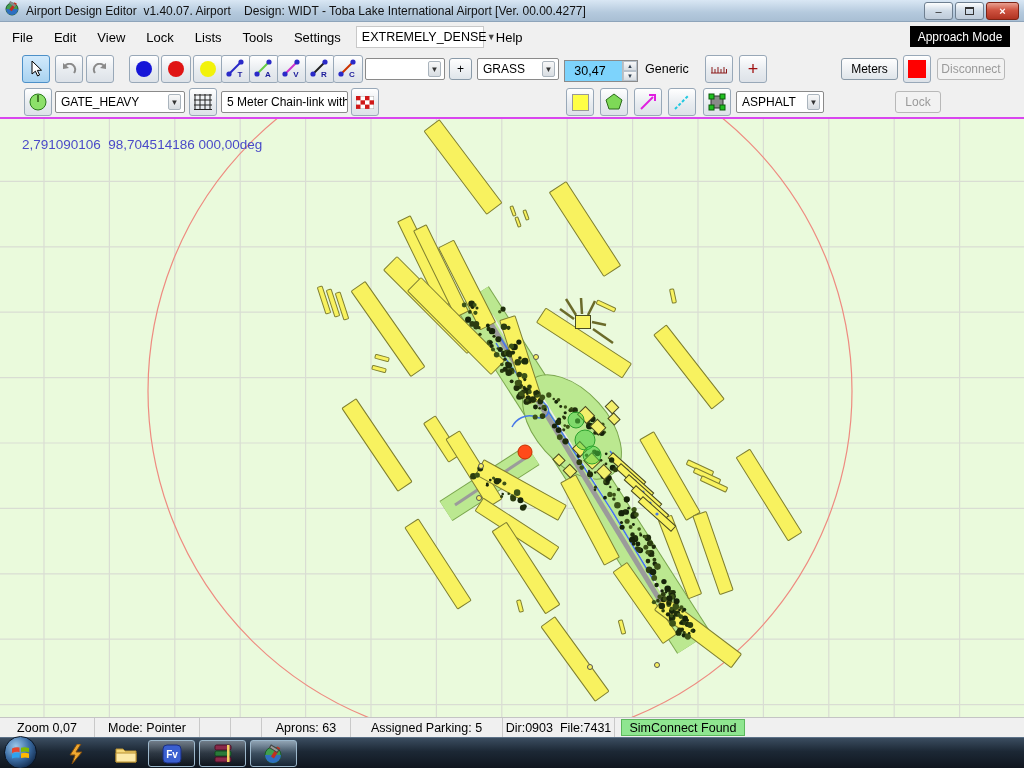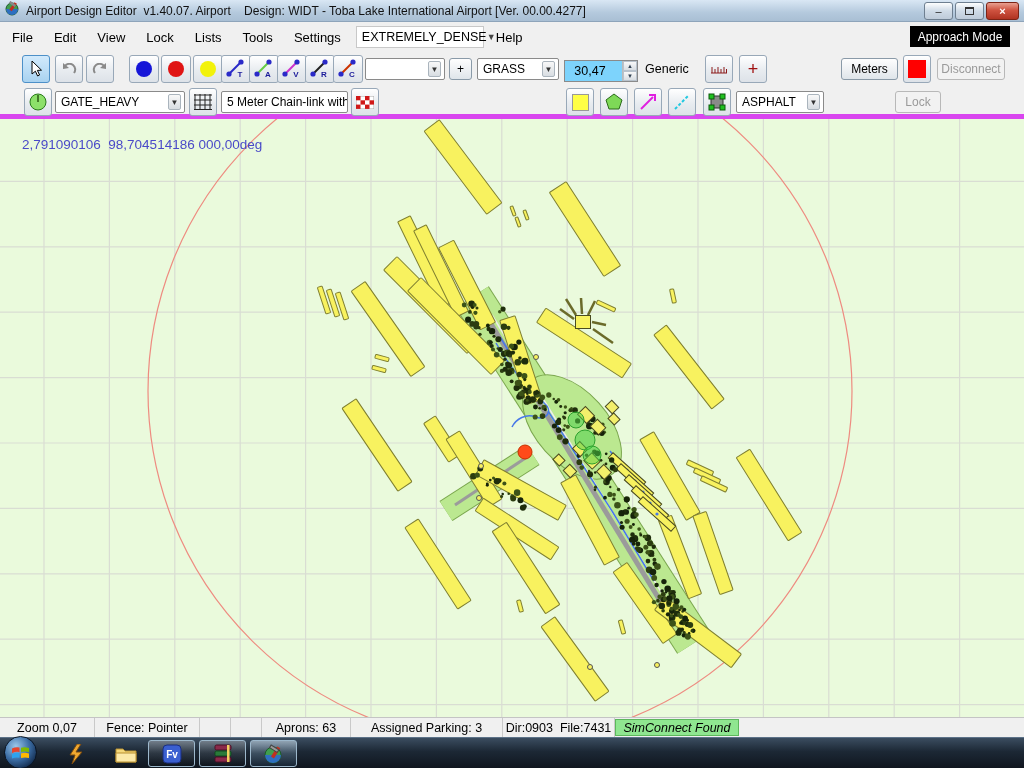--- a/index.html
+++ b/index.html
@@ -27,21 +27,21 @@
     display:flex; align-items:center; justify-content:space-between; padding:0 5px; margin-left:6px;
     font-size:12.5px; }
   .densitycombo .arr { font-size:9px; color:#444; }
   .approach { position:absolute; right:14px; top:4px; width:100px; height:21px; background:#000;
     color:#fff; font-size:12px; display:flex; align-items:center; justify-content:center;
     border:1px solid #000; }
 
   
   .toolbar { position:absolute; left:0; width:1024px; background:#f0f0f0; }
   #tb1 { top:52px; height:33px; }
-  #tb2 { top:85px; height:34px; border-bottom:5px solid #d946ef;text-align:center; }
+  #tb2 { top:85px; height:34px; border-bottom:2px solid #d946ef;text-align:center; }
   .tbtn { position:absolute; top:3px; height:28px; width:28px; border:1px solid #98a8b8;
     border-radius:3px; background:linear-gradient(#ffffff,#e8ecf0 55%,#dde2e8);
     display:flex; align-items:center; justify-content:center; }
   .tbtn.sel { background:linear-gradient(#d2eafc,#a8d2f0); border-color:#4d90c8; }
   .tbtn.wide { width:30px; }
   .combo { position:absolute; top:6px; height:22px; background:#fff; border:1px solid #8a8a8a;
     border-radius:2px; display:flex; align-items:center; justify-content:space-between;
     font-size:12px; padding:0 3px 0 5px; overflow:hidden; white-space:nowrap; }
   .combo .arr { font-size:8px; color:#333; background:linear-gradient(#f8f8f8,#d8dde2);
     border:1px solid #aab4bd; border-radius:2px; width:13px; height:16px; display:flex;
@@ -61,21 +61,21 @@
 
   
   .canvas { position:absolute; left:0; top:119px; width:1024px; height:598px; background:#eafadc;
     overflow:hidden; }
 
   
   .statusbar { position:absolute; left:0; top:717px; width:1024px; height:20px; background:#f0f0f0;
     border-top:1px solid #c4c4c4; display:flex; align-items:stretch; font-size:12.5px; color:#000; }
   .scell { display:flex; align-items:center; justify-content:center; border-right:1px solid #c9c9c9;
     white-space:pre; }
-  .scell.green { background:#8fe690; border:1px solid #5cb85c; margin:1px 0;font-style:italic; }
+  .scell.green { background:#8fe690; border:1px solid #5cb85c; margin:1px 6px; }
 
   
   .taskbar { position:absolute; left:0; top:737px; width:1024px; height:31px;
     background:linear-gradient(#3b4d60,#1c2835 45%,#10161f); border-top:1px solid #5c7288;
     display:flex; align-items:center; }
   .orb { position:absolute; left:4px; top:-2px; width:33px; height:33px; border-radius:50%;
     background:radial-gradient(circle at 35% 30%, #9cc8ea, #3c6ea6 45%, #132c4e 80%, #060d18);
     border:1px solid #0a1524; display:flex; align-items:center; justify-content:center; }
   .qicon { position:absolute; top:4px; width:24px; height:24px; display:flex; align-items:center;
     justify-content:center; }
@@ -714,25 +714,25 @@
         <line x1="592" y1="203" x2="606" y2="206" stroke="#6b6b2a" stroke-width="2.5"></line>
         <line x1="593" y1="210" x2="613" y2="224" stroke="#6b6b2a" stroke-width="2.5"></line>
         <line x1="574" y1="200" x2="560" y2="190" stroke="#6b6b2a" stroke-width="2.5"></line>
         <rect x="575.5" y="196.5" width="15" height="13" fill="#f8f25f" stroke="#4a4a20" stroke-width="1"></rect>
         <circle cx="525" cy="333" r="7" fill="#ff4a1a" stroke="#c83000"></circle>
         <text x="22" y="30" font-size="13.5" font-family="Liberation Sans, sans-serif" fill="#4a4ac8">2,791090106&nbsp;&nbsp;98,704514186 000,00deg</text>
       </svg></div>
 
   <div class="statusbar" id="statusbar">
       <span class="scell" style="width: 95px;">Zoom 0,07</span>
-      <span class="scell" style="width: 105px;">Fence: Pointer</span>
+      <span class="scell" style="width: 105px;">Mode: Pointer</span>
       <span class="scell" style="width: 31px;"></span>
       <span class="scell" style="width: 31px;"></span>
       <span class="scell" style="width: 89px;">Aprons: 63</span>
-      <span class="scell" style="width: 152px;">Assigned Parking: 3</span>
+      <span class="scell" style="width: 152px;">Assigned Parking: 5</span>
       <span class="scell" style="width: 112px;">Dir:0903&nbsp;&nbsp;File:7431</span>
       <span class="scell green" style="width: 124px;">SimConnect Found</span>
     </div>
 
   <div class="taskbar">
     <div class="orb">
       <svg width="17" height="15" viewBox="0 0 17 15">
         <path d="M0,3.5 Q4,1.5 7.5,2.5 L7.5,7 Q4,6 0,8 Z" fill="#e8452c"></path>
         <path d="M9,2.7 Q13,1.5 17,3 L17,7.3 Q13,6 9,7.2 Z" fill="#7fba00"></path>
         <path d="M0,9.2 Q4,7.2 7.5,8.2 L7.5,12.8 Q4,11.8 0,13.5 Z" fill="#2ea3ef"></path>

